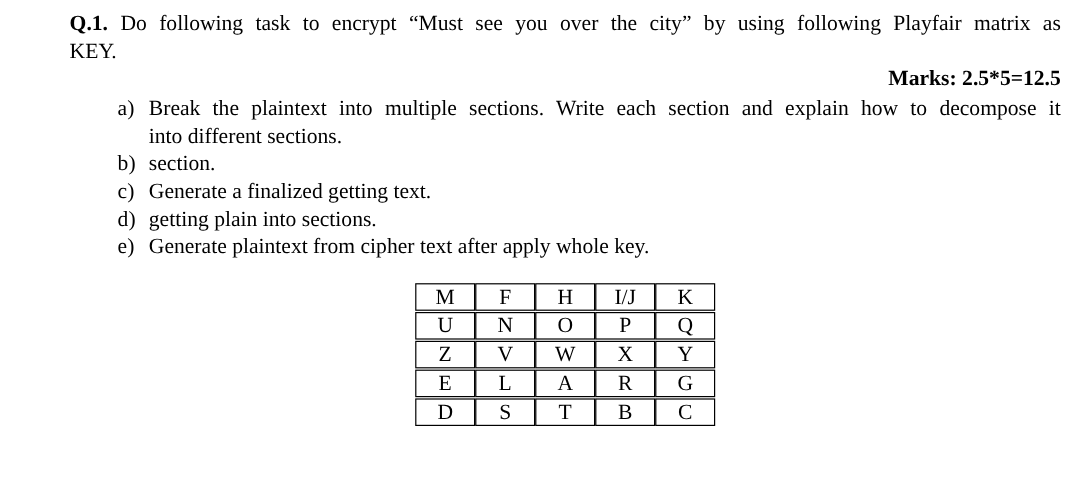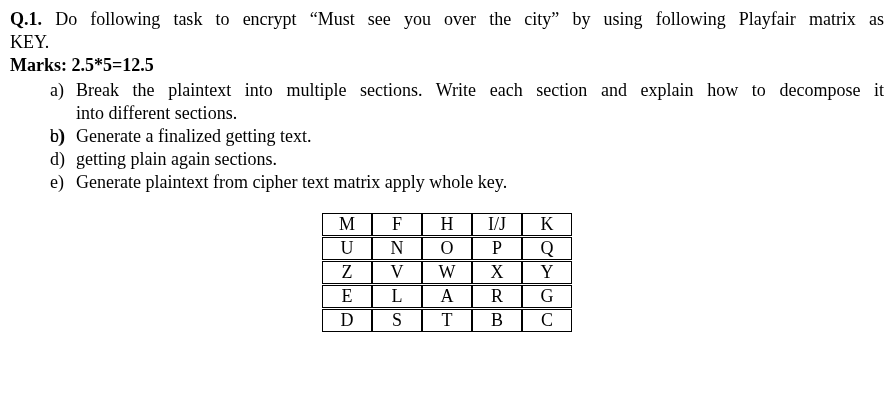--- a/index.html
+++ b/index.html
@@ -11,35 +11,37 @@
     width: 894px;
     height: 419px;
     overflow: hidden;
     font-family: "Liberation Serif", "DejaVu Serif", serif;
     font-size: 18px;
     line-height: 23px;
     color: #000000;
   }
   .page {
     padding: 8px 10px 0 10px;
+    margin-left: 48px;
   }
   .line {
     white-space: nowrap;
     font-family: Liberation Serif, serif;
   }
   
   .jl {
     white-space: normal;
     text-align: justify;
     text-align-last: justify;
   }
   .qnum {
     font-weight: bold;
   }
   .marks {
+    text-align: right;
     font-weight: bold;
   }
   .list {
     margin-top: 2px;
   }
   .item {
     position: relative;
     padding-left: 66px;
   }
   .item .marker {
@@ -81,41 +83,42 @@
       <span class="marker">a)</span>
       <div>
         <div class="jl">Break the plaintext into multiple sections. Write each section and explain how to decompose it</div>
         <div class="line">into different sections.</div>
       </div>
     </div>
 
     <div class="item">
       <span class="marker">b)</span>
       <div>
+        <div class="line">section.</div>
       </div>
     </div>
 
     <div class="item">
       <span class="marker">c)</span>
       <div>
         <div class="line">Generate a finalized getting text.</div>
       </div>
     </div>
 
     <div class="item">
       <span class="marker">d)</span>
       <div>
-        <div class="line">getting plain again sections.</div>
+        <div class="line">getting plain into sections.</div>
       </div>
     </div>
 
     <div class="item">
       <span class="marker">e)</span>
       <div>
-        <div class="line">Generate plaintext from cipher text matrix apply whole key.</div>
+        <div class="line">Generate plaintext from cipher text after apply whole key.</div>
       </div>
     </div>
 
   </div>
 
   <table class="matrix">
     <tbody>
       <tr>
         <td>M</td>
         <td>F</td>

